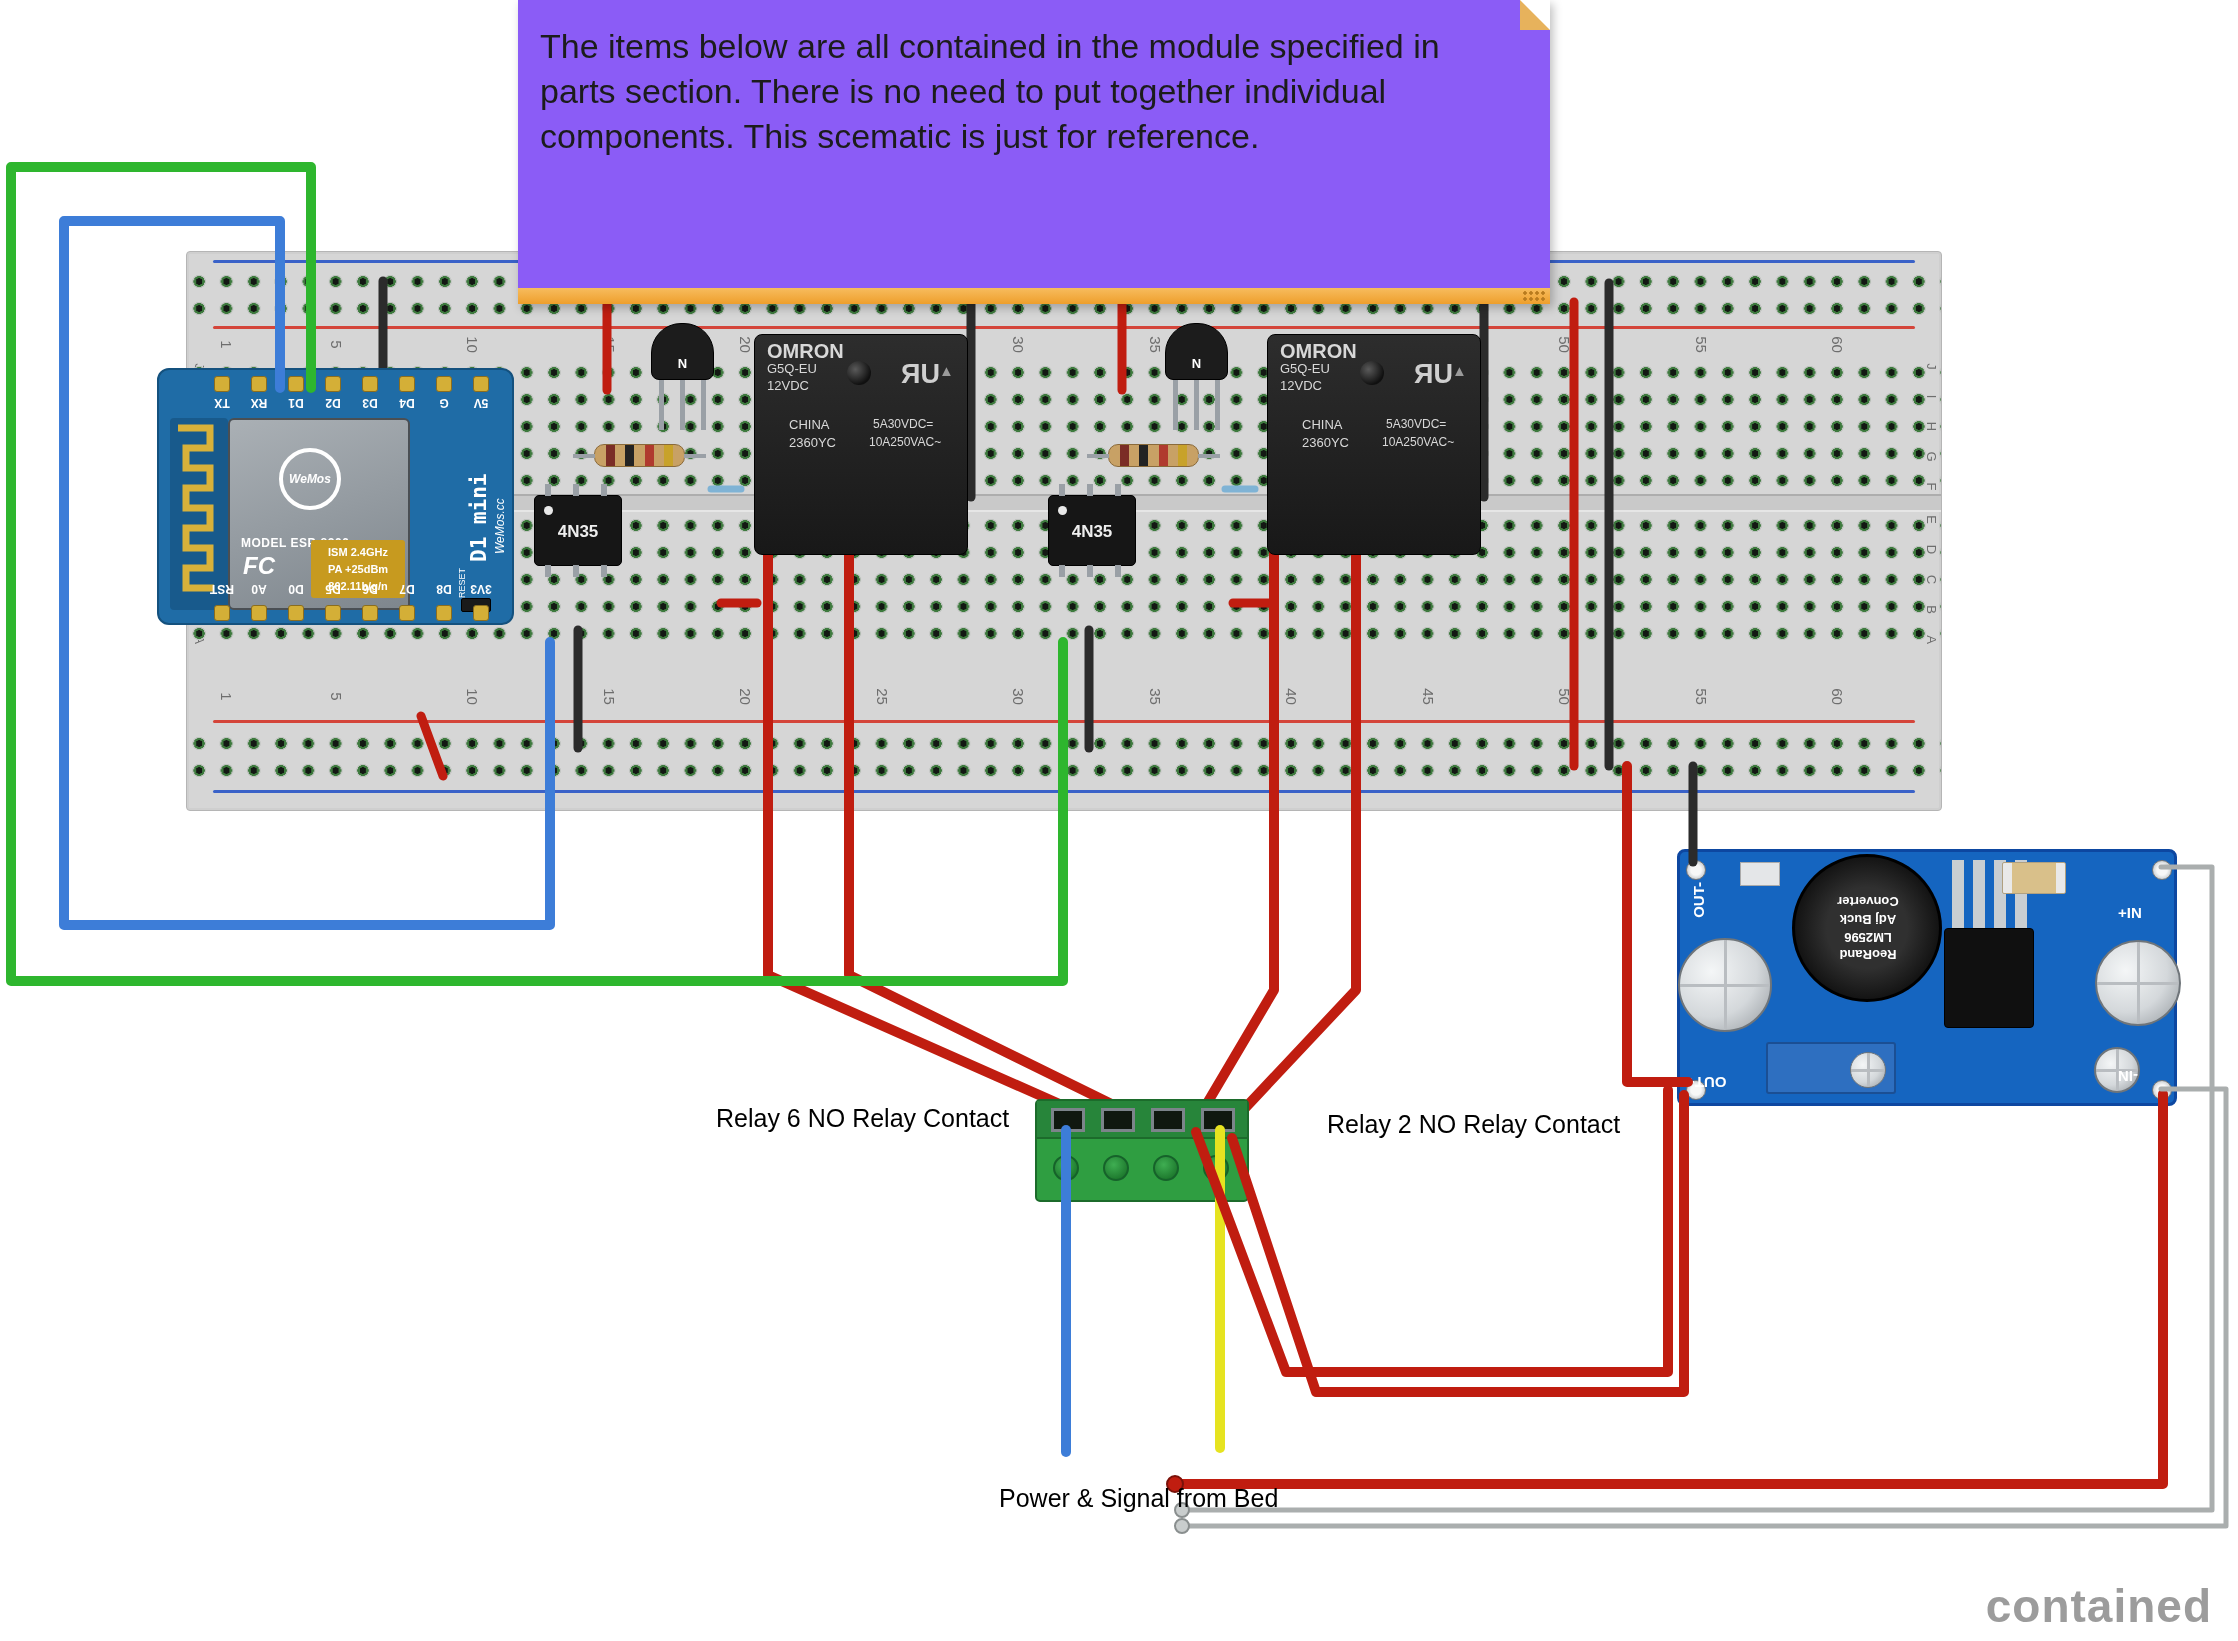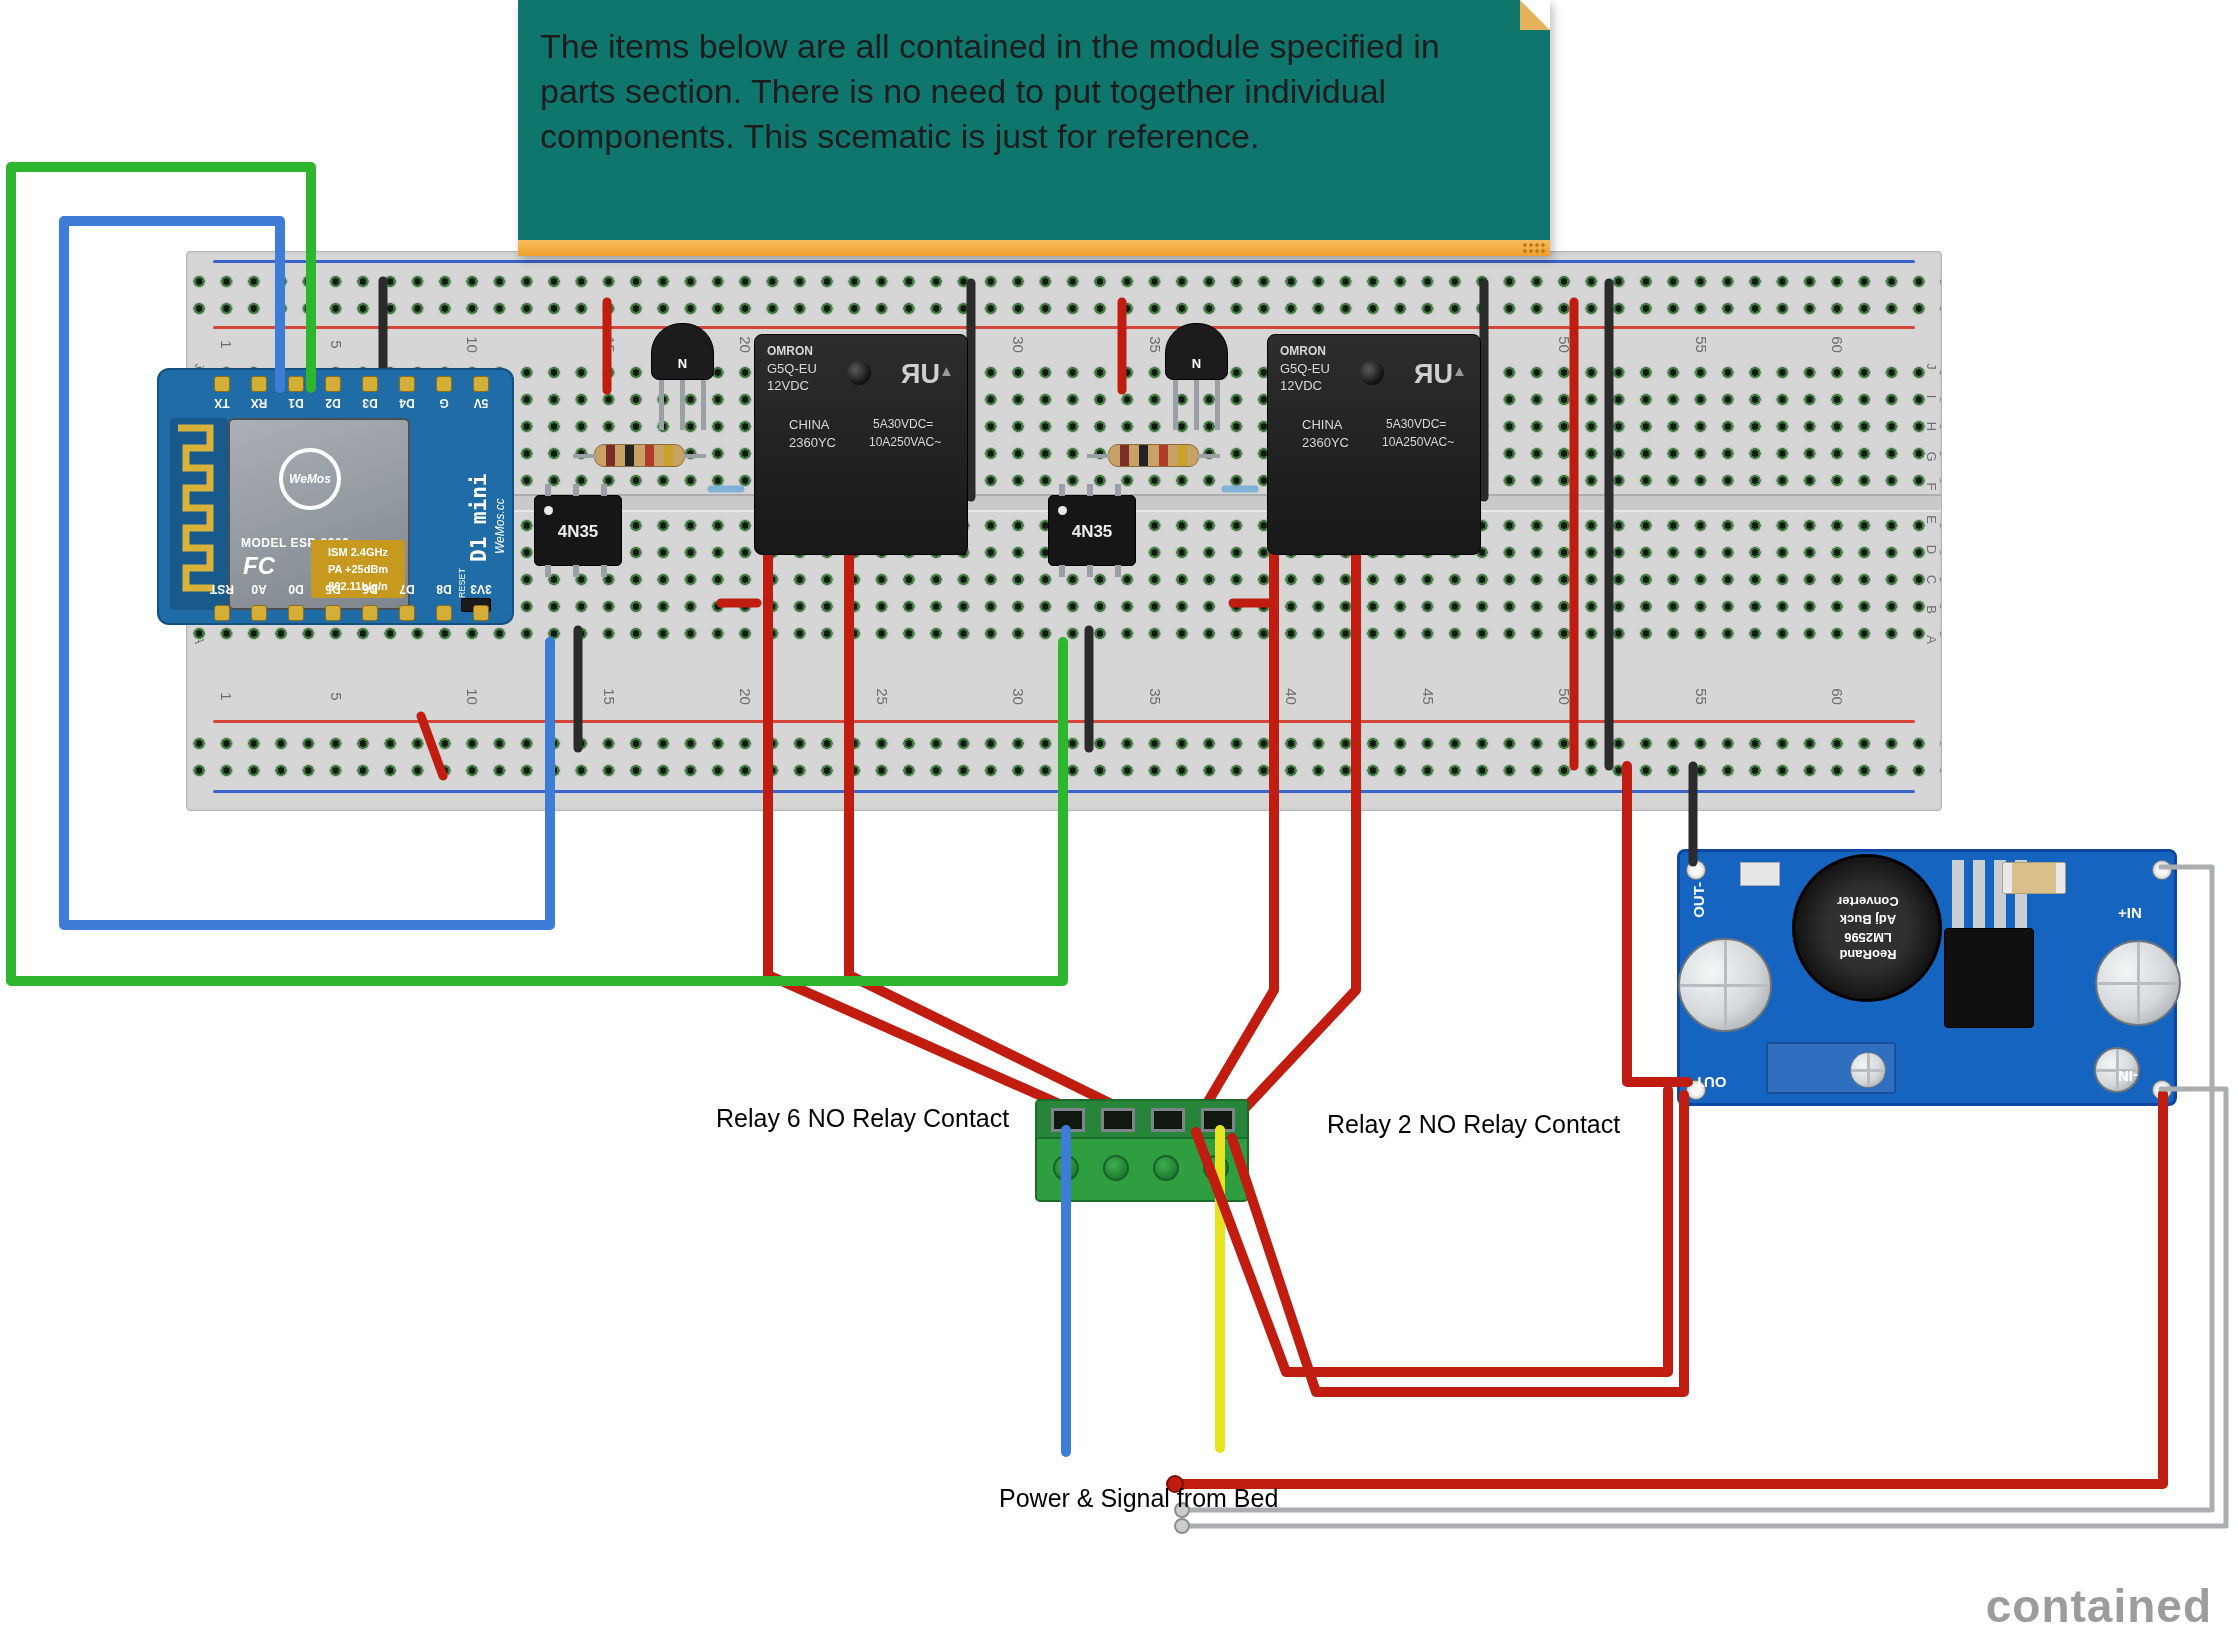--- a/index.html
+++ b/index.html
@@ -53,21 +53,21 @@
     font-family:"DejaVu Sans Mono",monospace;}
   #wm-site{position:absolute;left:334px;top:74px;height:110px;color:#fff;font-size:12px;font-style:italic;}
   #wm-reset{position:absolute;left:298px;top:184px;height:44px;color:#fff;font-size:9px;}
   #wm-resetbtn{position:absolute;left:302px;top:228px;width:30px;height:14px;background:#1a1a1a;border-radius:2px;border:1px solid #000;}
 
   
   .relay{width:214px;height:221px;background:linear-gradient(#2d2d2d,#181818);border:1px solid #000;border-radius:8px;color:#d8d8d8;}
   #relay1{left:754px;top:334px;}
   #relay2{left:1267px;top:334px;}
   .relay .brand{position:absolute;left:12px;top:8px;line-height:17px;}
-  .relay .brand .b1{font-size:12px;font-weight:bold;}
+  .relay .brand .b1{font-size:20px;font-weight:bold;}
   .relay .brand .b2,.relay .brand .b3{font-size:13px;}
   .relay .rivet{position:absolute;left:92px;top:26px;width:24px;height:24px;border-radius:50%;
     background:radial-gradient(circle at 35% 35%,#5a5a5a,#101010 70%);}
   .relay .ul{position:absolute;left:146px;top:24px;font-size:27px;font-weight:bold;color:#cfcfcf;}
   .relay .tri{position:absolute;left:184px;top:27px;font-size:15px;color:#9a9a9a;}
   .relay .origin{position:absolute;left:34px;top:82px;font-size:13px;}
   .relay .code{position:absolute;left:34px;top:100px;font-size:13px;}
   .relay .ratedc{position:absolute;left:118px;top:82px;font-size:12px;}
   .relay .rateac{position:absolute;left:114px;top:100px;font-size:12px;}
 
@@ -132,21 +132,21 @@
     background:linear-gradient(#b9bdc1,#b9bdc1) 50% 50%/100% 3px no-repeat,
                linear-gradient(90deg,#b9bdc1,#b9bdc1) 50% 50%/3px 100% no-repeat,
                radial-gradient(circle at 35% 35%,#f4f6f7,#d4d8db 55%,#93999e);}
   .bucklabel{position:absolute;color:#fff;font-size:15px;font-weight:bold;}
   #b-outm{left:10px;top:30px;writing-mode:vertical-rl;transform:rotate(180deg);}
   #b-outp{left:6px;top:222px;transform:rotate(180deg);}
   #b-inp{left:438px;top:52px;}
   #b-inm{left:438px;top:216px;transform:rotate(180deg);}
 
   
-  #note{left:518px;top:0;width:1032px;height:256px;background:#0f766e;box-shadow:3px 4px 9px rgba(0,0,0,.25);}
+  #note{left:518px;top:0;width:1032px;height:304px;background:#8b5cf6;box-shadow:3px 4px 9px rgba(0,0,0,.25);}
   #note-text{padding:24px 40px 0 22px;font-size:34px;line-height:1.33;color:#1c1c1c;}
   #note-bar{position:absolute;left:0;right:0;bottom:0;height:16px;background:linear-gradient(#f7bc5e,#ee9f2c);}
   #note-fold{position:absolute;top:0;right:0;width:0;height:0;border-bottom:30px solid #e7b25c;border-right:30px solid #ffffff;}
   #note-grip{position:absolute;right:4px;bottom:2px;width:24px;height:12px;
     background:radial-gradient(circle,#b97b1e 1.5px,rgba(0,0,0,0) 2px);background-size:6px 6px;}
 
   .caption{position:absolute;font-size:25px;color:#000;white-space:nowrap;}
   #watermark{position:absolute;right:26px;bottom:8px;font-size:46px;font-weight:bold;color:#9c9c9c;letter-spacing:1px;}
 </style>
 </head>

